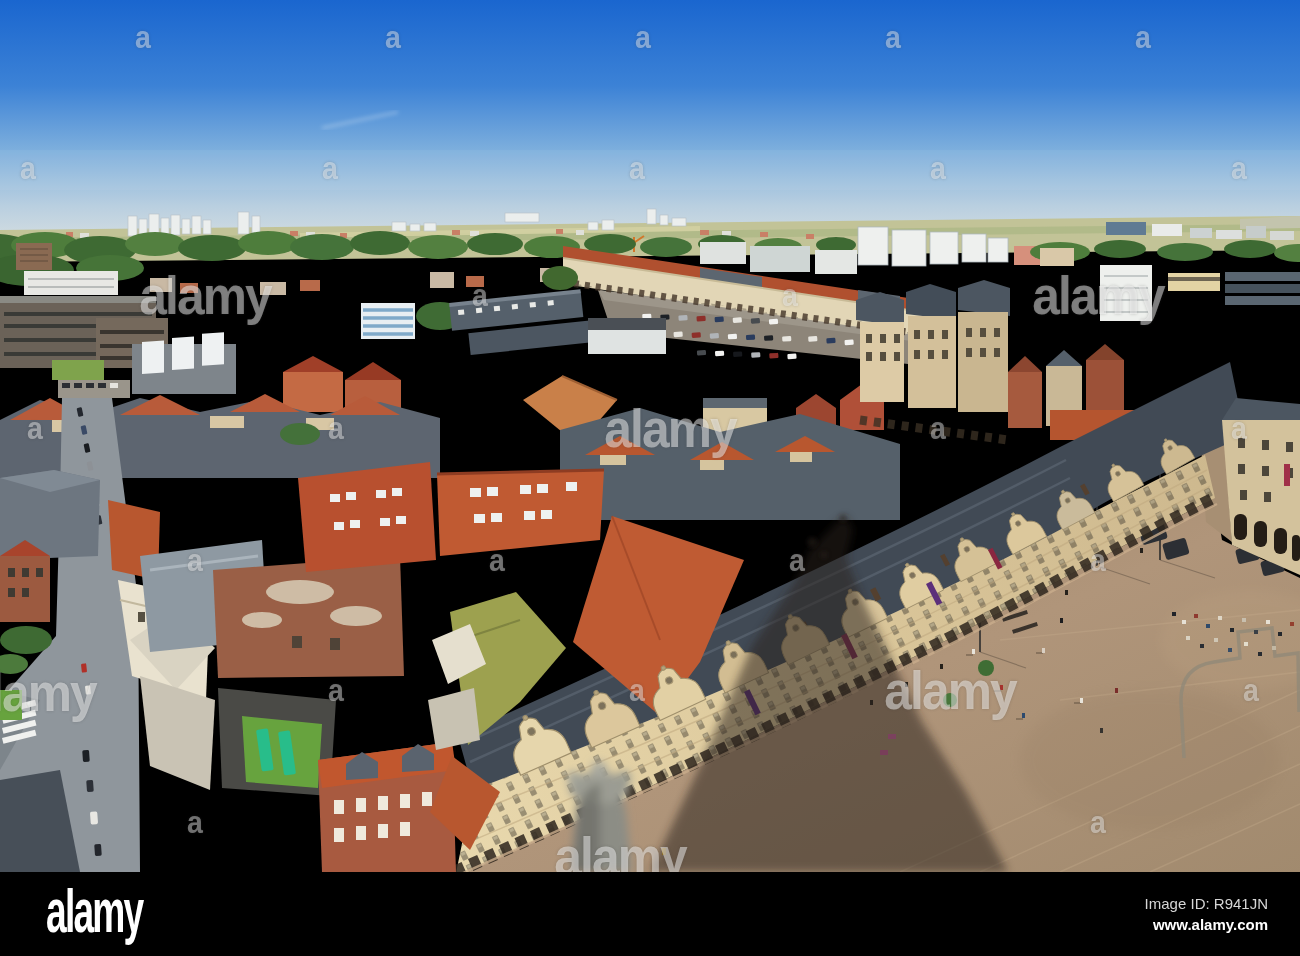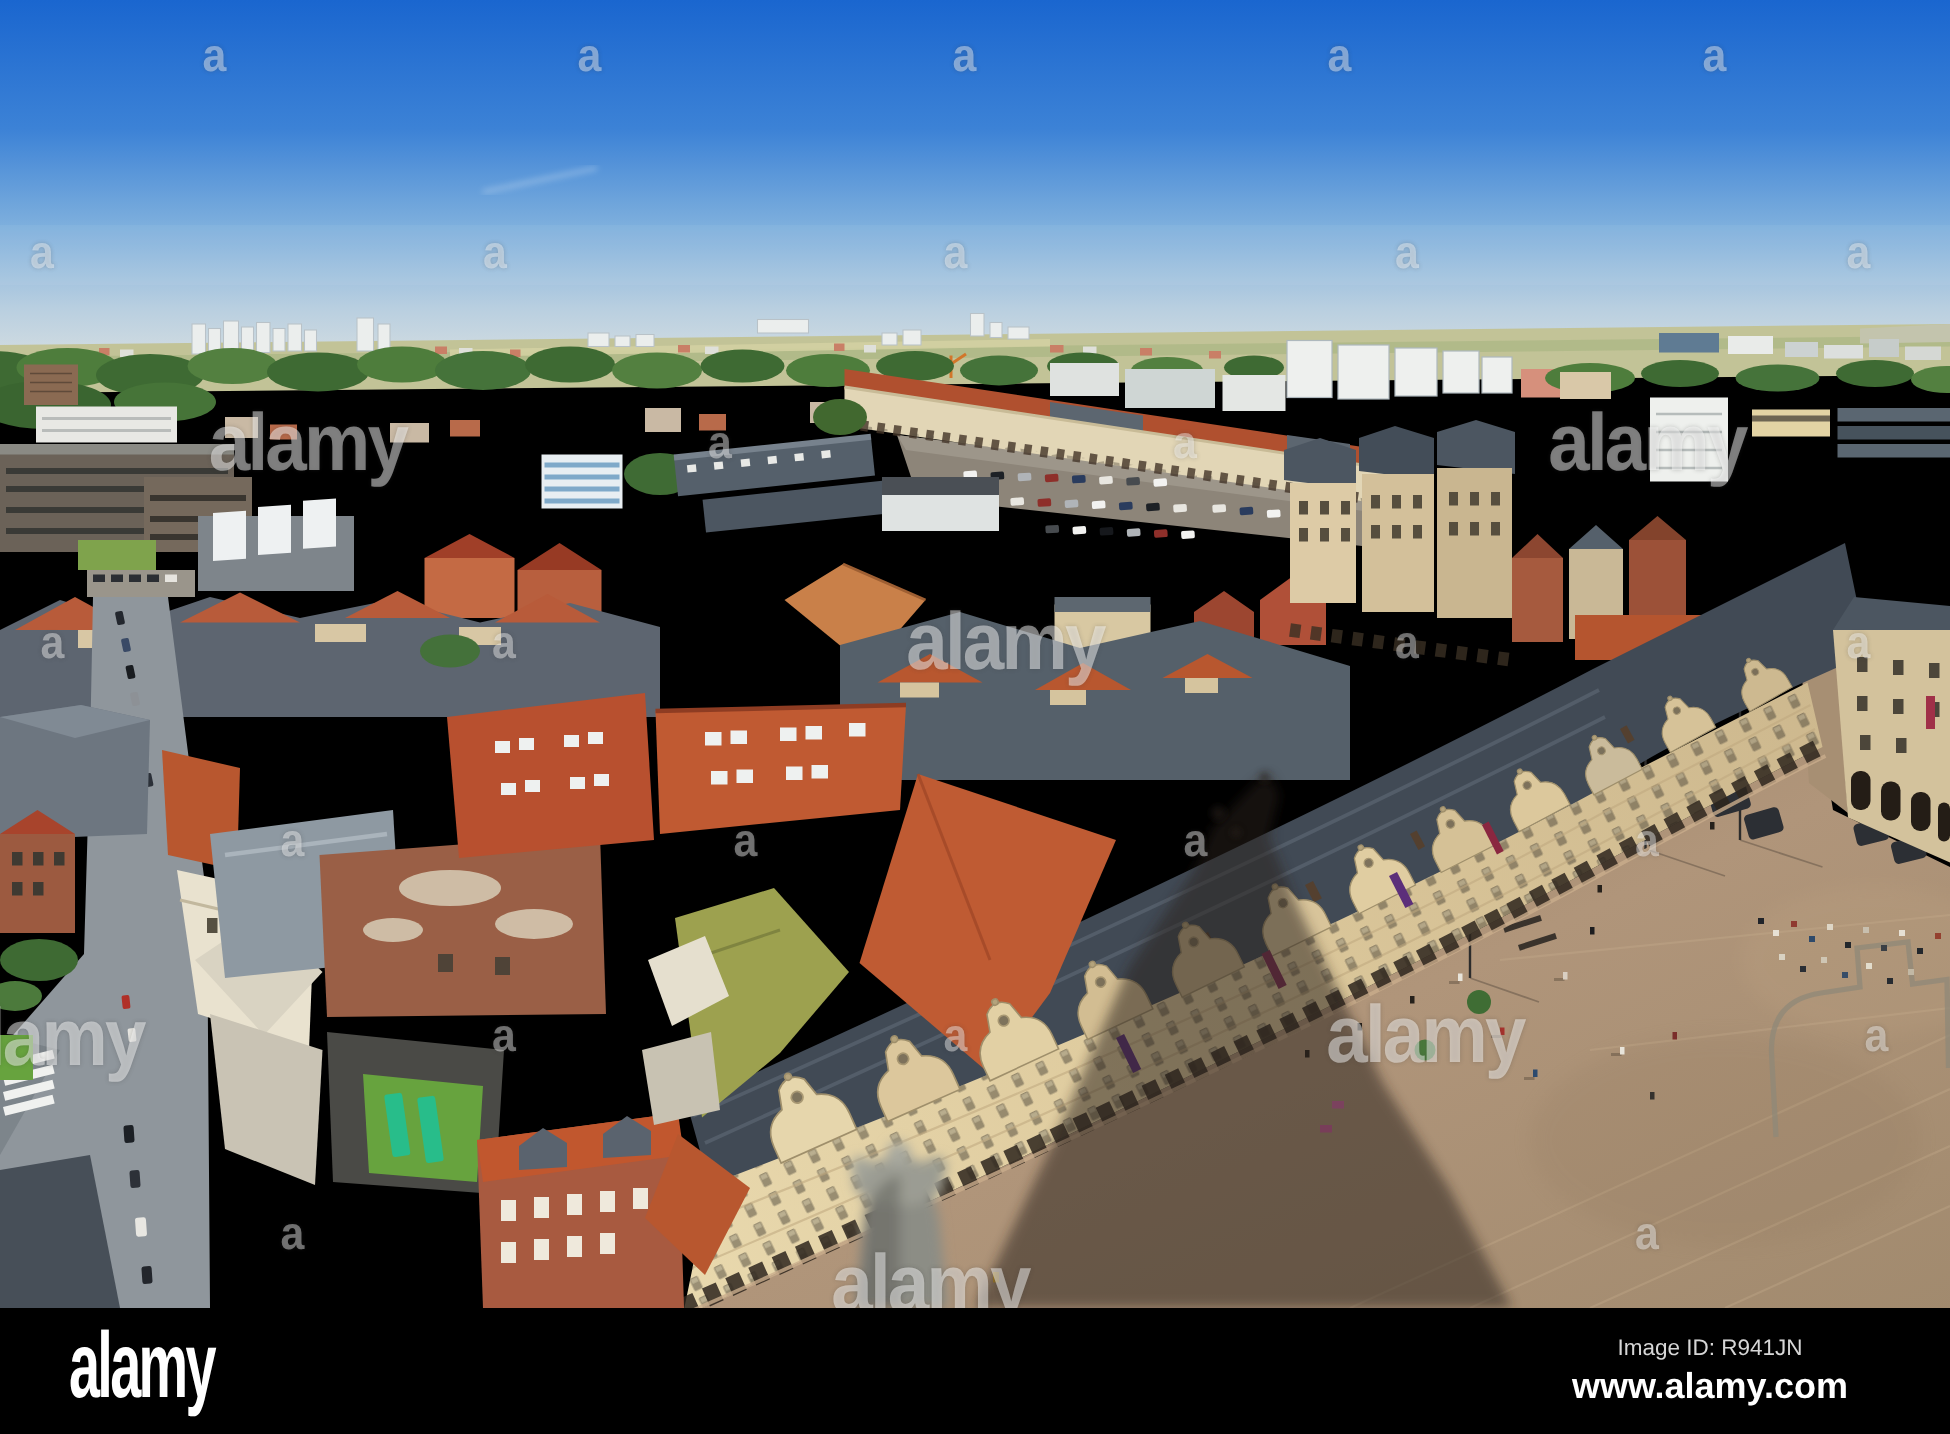--- a/index.html
+++ b/index.html
@@ -11,23 +11,23 @@
   .wm-layer{position:absolute;left:0;top:0;width:1300px;height:872px;pointer-events:none;}
   .wm{position:absolute;transform:translate(-50%,-50%) scaleX(.92);color:rgba(255,255,255,.47);
       font-weight:bold;line-height:1;white-space:nowrap;text-shadow:0 0 3px rgba(60,60,60,.25);}
   .wm-word{font-size:54px;letter-spacing:-2px;}
   .wm-letter{font-size:31px;color:rgba(255,255,255,.42);}
   
   .footer{position:absolute;left:0;top:872px;width:1300px;height:84px;background:var(--footer_bg,#000);
           display:flex;align-items:center;justify-content:space-between;}
   .logo{margin-left:46px;color:#fff;font-size:62px;font-weight:bold;letter-spacing:-3px;
         transform:scaleX(.60);transform-origin:left center;line-height:1;padding-bottom:6px;}
-  .footer-meta{margin-right:68px;text-align:center;}
+  .footer-meta{margin-right:32px;text-align:right;}
   .image-id{color:#d6d6d6;font-size:15px;margin-bottom:4px;}
-  .site-url{color:#ffffff;font-size:24px;font-weight:bold;}
+  .site-url{color:#ffffff;font-size:15px;font-weight:bold;}
 </style>
 </head>
 <body>
 
 <div class="page">
   <div class="photo">
 
   <svg viewBox="0 0 1300 872" width="1300" height="872">
     <defs>
       <linearGradient id="skyG" x1="0" y1="0" x2="0" y2="1">

